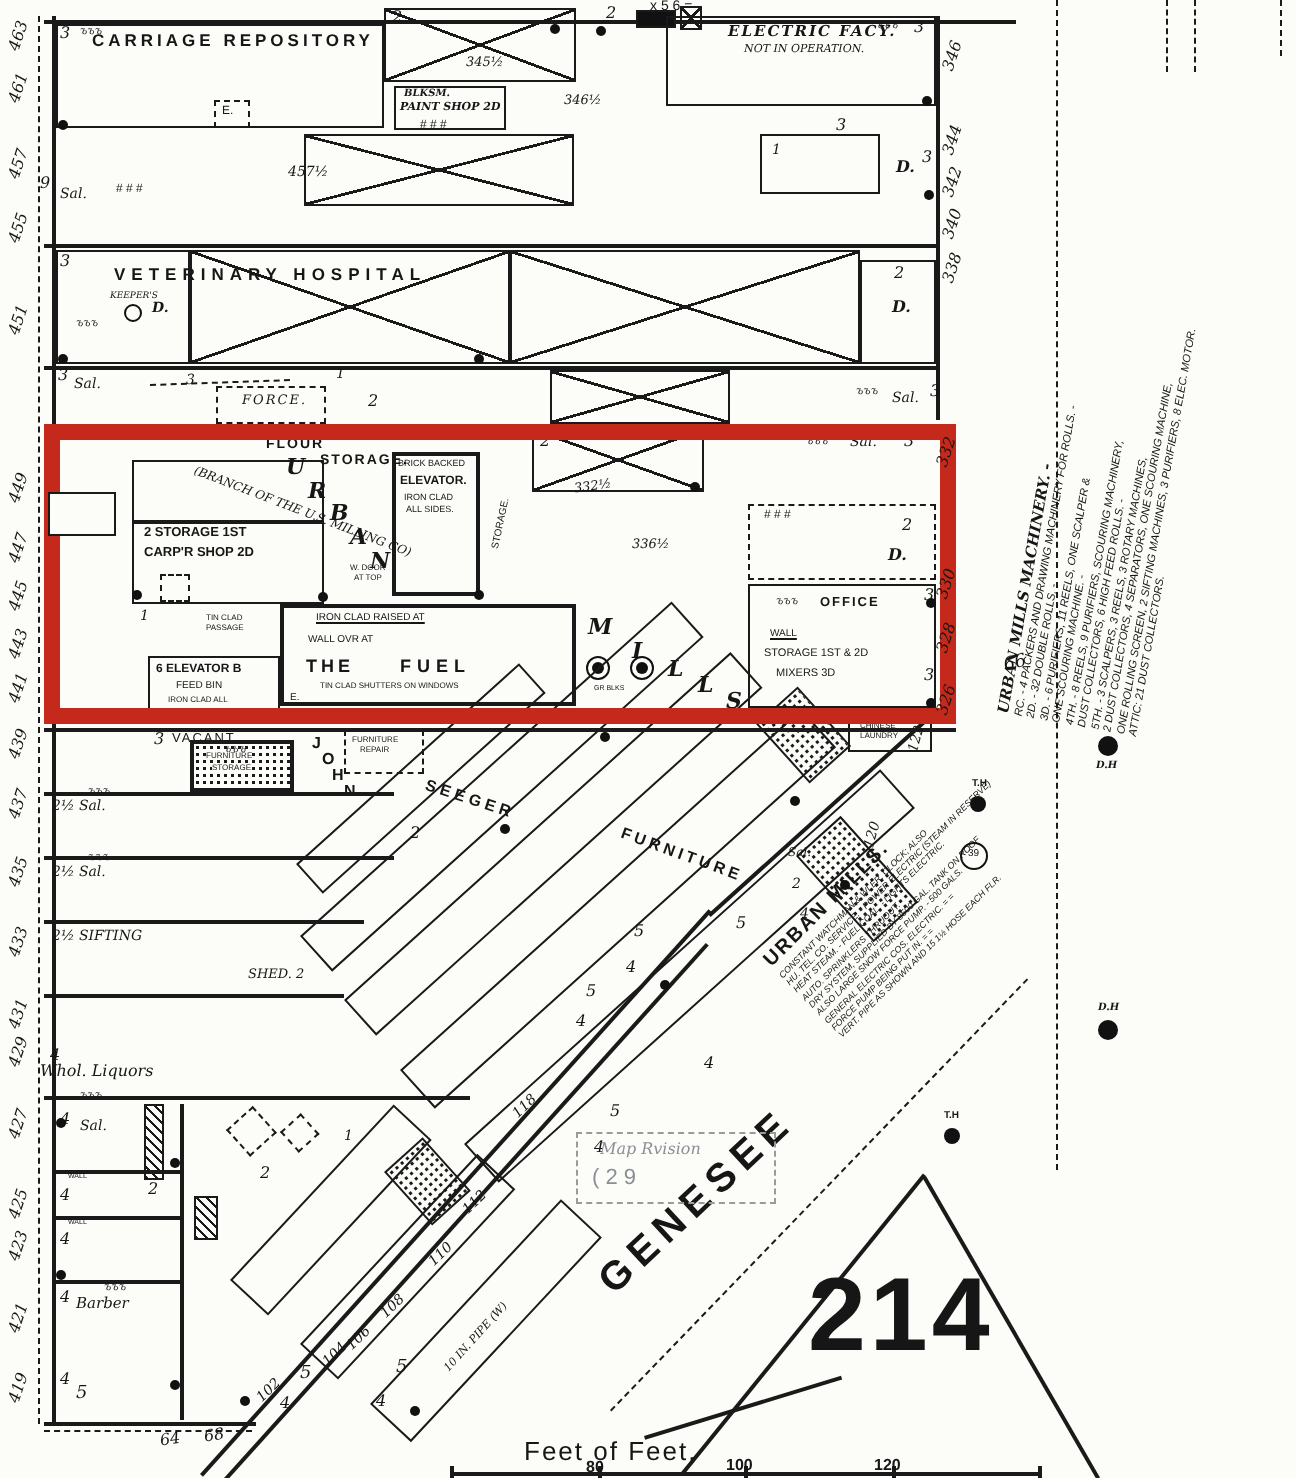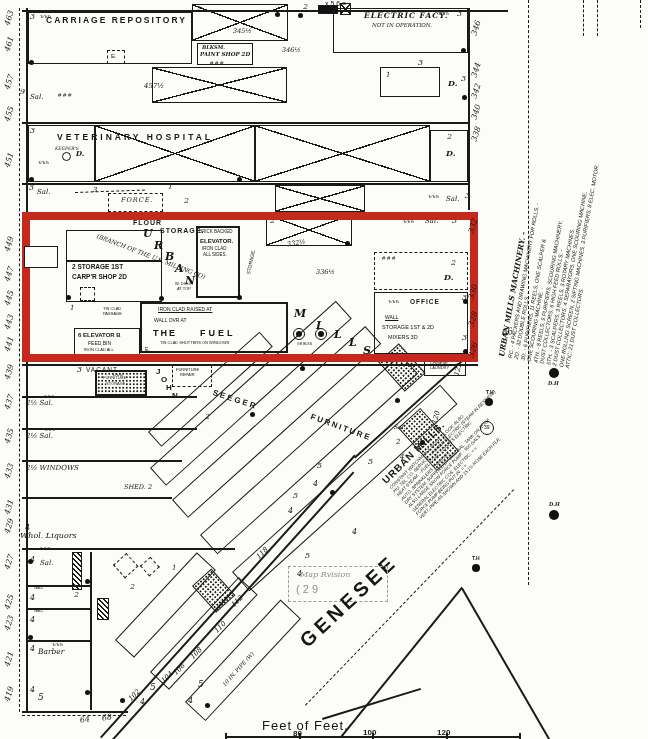--- a/index.html
+++ b/index.html
@@ -277,21 +277,21 @@
   <div class="ring" style="left:480px;top:421px;width:14px;height:14px"></div>
   <span class="t" style="left:484px;top:425px;font-size:5px">39</span>
 
   <span class="t i" style="left:26px;top:400px;font-size:7px">2½ Sal.</span>
   <span class="t i" style="left:44px;top:394px;font-size:5.5px">ъъъ</span>
   <div class="hl" style="left:22px;top:396px;width:175px"></div>
   <span class="t i" style="left:26px;top:433px;font-size:7px">2½ Sal.</span>
   <span class="t i" style="left:44px;top:427px;font-size:5.5px">ъъъ</span>
   <div class="hl" style="left:22px;top:428px;width:175px"></div>
   <div class="hl" style="left:22px;top:460px;width:160px"></div>
-  <span class="t i" style="left:26px;top:465px;font-size:7px">2½ WINDOWS</span>
+  <span class="t i" style="left:26px;top:465px;font-size:7px">2½ SIFTING</span>
   <div class="hl" style="left:22px;top:497px;width:150px"></div>
   <span class="t i" style="left:124px;top:484px;font-size:6.5px">SHED. 2</span>
   <span class="t i" style="left:25px;top:524px;font-size:8px">4</span>
   <span class="t i" style="left:20px;top:532px;font-size:8px">Whol. Liquors</span>
   <span class="t i" style="left:40px;top:546px;font-size:5.5px">ъъъ</span>
 
   <div class="hl" style="left:22px;top:548px;width:213px"></div>
   <div class="hl" style="left:22px;top:711px;width:106px"></div>
   <div class="dhl" style="left:22px;top:715px;width:104px"></div>
   <div class="vl" style="left:90px;top:552px;height:158px"></div>
@@ -353,20 +353,21 @@
     <div class="nl" style="font-size:4.5px;font-style:italic">AUTO. SPRINKLERS THRUOUT.</div>
     <div class="nl" style="font-size:4.5px;font-style:italic">DRY SYSTEM, SUPPLIED BY 8500 GAL. TANK ON ROOF</div>
     <div class="nl" style="font-size:4.5px;font-style:italic">ALSO LARGE SNOW FORCE PUMP. - 500 GALS.</div>
     <div class="nl" style="font-size:4.5px;font-style:italic">GENERAL ELECTRIC COS. ELECTRIC. = =</div>
     <div class="nl" style="font-size:4.5px;font-style:italic">FORCE PUMP BEING PUT IN. = =</div>
     <div class="nl" style="font-size:4.5px;font-style:italic">VERT. PIPE AS SHOWN AND 15 1½ HOSE EACH FLR.</div>
   </div>
 
   <div class="hl" style="left:463px;top:588px;width:193px;transform:rotate(129deg)"></div>
   <div class="hl" style="left:463px;top:588px;width:174px;transform:rotate(60deg)"></div>
+  <span class="t b" style="left:404px;top:632px;font-size:52px;letter-spacing:2px">214</span>
 
   <span class="t b" style="left:486px;top:390px;font-size:5px">T.H</span>
   <div class="dot" style="left:485px;top:398px;width:8px;height:8px"></div>
   <span class="t b" style="left:472px;top:556px;font-size:5px">T.H</span>
   <div class="dot" style="left:472px;top:564px;width:8px;height:8px"></div>
   <div class="dot" style="left:549px;top:368px;width:10px;height:10px"></div>
   <span class="t b i" style="left:548px;top:381px;font-size:5px">D.H</span>
   <span class="t b i" style="left:549px;top:502px;font-size:5px">D.H</span>
   <div class="dot" style="left:549px;top:510px;width:10px;height:10px"></div>
 

